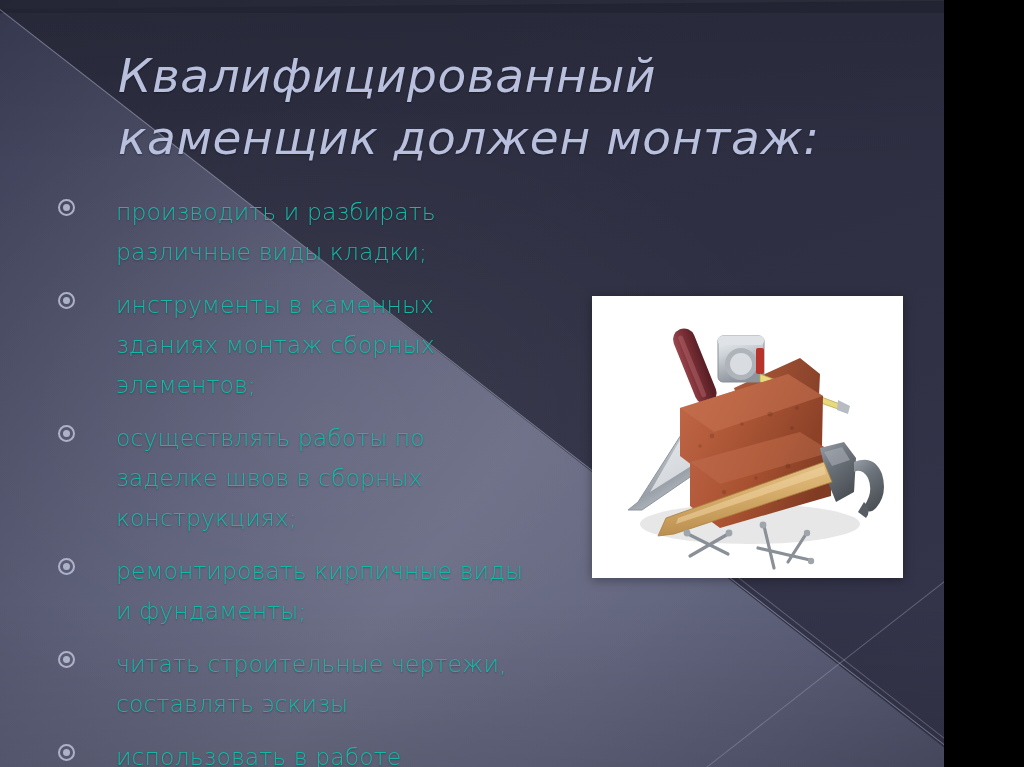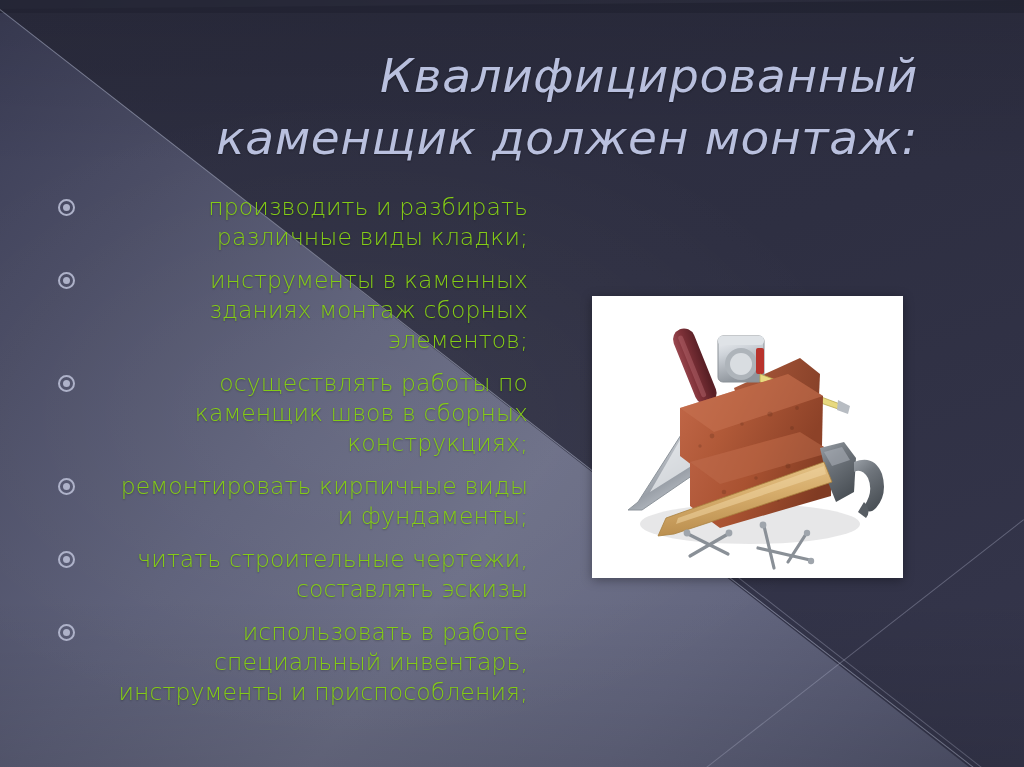--- a/index.html
+++ b/index.html
@@ -3,26 +3,25 @@
 <meta charset="utf-8">
 <title>Слайд презентации</title>
 <style>
   html, body {
     margin: 0;
     padding: 0;
     background: #000;
   }
   .slide {
     position: relative;
-    width: 1024px;
+    width: 944px;
     height: 767px;
     overflow: hidden;
     font-family: "Liberation Sans", "DejaVu Sans", sans-serif;
     background: #33344a;
-    text-align: right;
   }
 
   
   .bg-base {
     position: absolute;
     inset: 0;
     background: linear-gradient(128deg,
                 #3b3d56 0%,
                 #4a4c64 18%,
                 #5d6079 38%,
@@ -125,24 +124,24 @@
     position: absolute;
     left: 50%; top: 50%;
     width: 7px; height: 7px;
     margin: -3.5px 0 0 -3.5px;
     border-radius: 50%;
     background: #b6bad1;
   }
   .bullet-text {
     flex: 1 1 auto;
     margin-left: 41px;
-    color: #84cc16;
+    color: #14b8a6;
     font-family: "DejaVu Sans", sans-serif;
     font-size: 23.5px;
-    line-height: 30px;
+    line-height: 40px;
     font-weight: 300;
     letter-spacing: .1px;
     text-shadow: 0 1px 2px rgba(0,0,0,.30);
   }
 
   
   .picture {
     position: absolute;
     left: 592px;
     top: 296px;
@@ -176,21 +175,21 @@
     <li class="bullet-item">
       <span class="bullet-marker"></span>
       <span class="bullet-text">производить и разбирать различные виды кладки;</span>
     </li>
     <li class="bullet-item">
       <span class="bullet-marker"></span>
       <span class="bullet-text">инструменты в каменных зданиях монтаж сборных элементов;</span>
     </li>
     <li class="bullet-item">
       <span class="bullet-marker"></span>
-      <span class="bullet-text">осуществлять работы по каменщик швов в сборных конструкциях;</span>
+      <span class="bullet-text">осуществлять работы по заделке швов в сборных конструкциях;</span>
     </li>
     <li class="bullet-item">
       <span class="bullet-marker"></span>
       <span class="bullet-text">ремонтировать кирпичные виды и фундаменты;</span>
     </li>
     <li class="bullet-item">
       <span class="bullet-marker"></span>
       <span class="bullet-text">читать строительные чертежи, составлять эскизы</span>
     </li>
     <li class="bullet-item">

